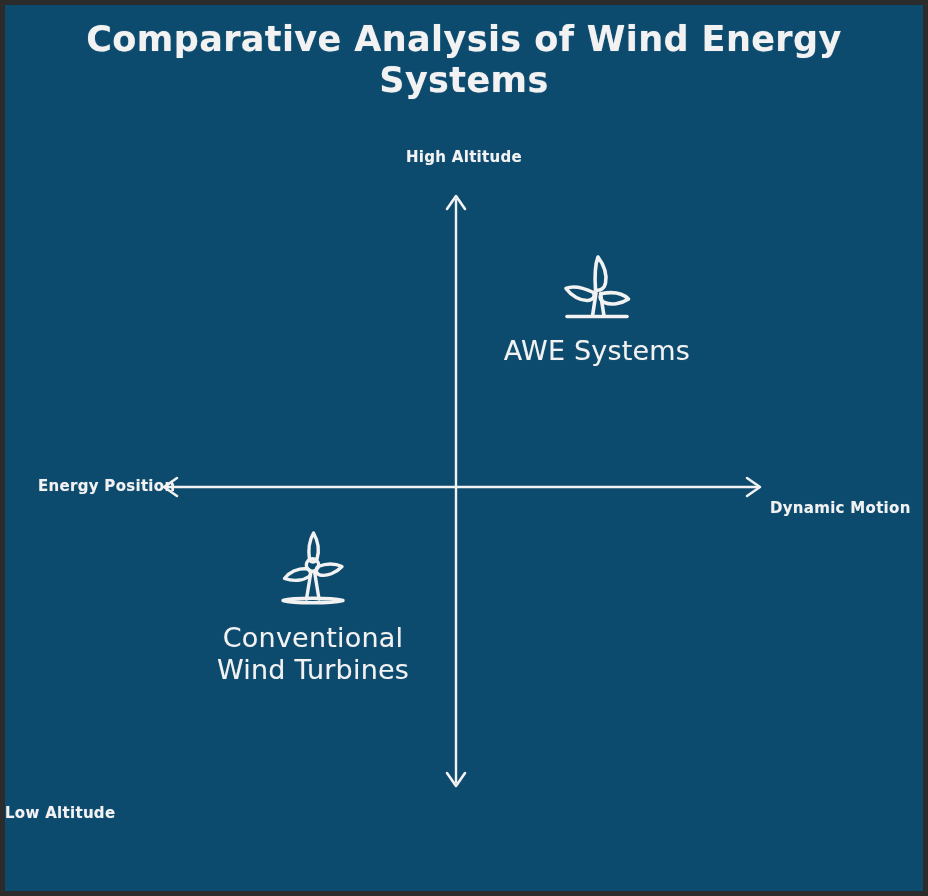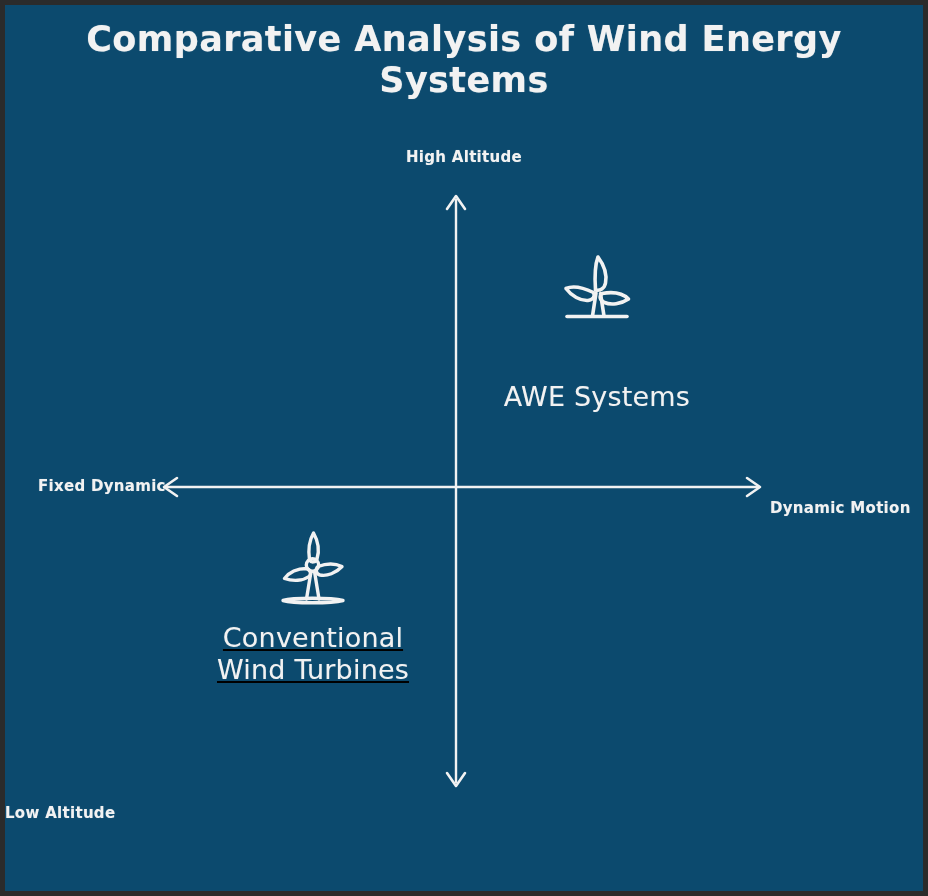--- a/index.html
+++ b/index.html
@@ -88,22 +88,22 @@
     color: #f2f2f2;
     text-align: center;
     font-family: "DejaVu Sans", sans-serif;
     font-size: 27px;
     line-height: 1.2;
     letter-spacing: 0.2px;
     white-space: pre-line;
     text-shadow: 0 0 1px rgba(255,255,255,0.3);
   }
 
-  #item-awe          { left: 442px; top: 238px; gap: 46px; }
-  #item-conventional { left: 158px; top: 523px; text-decoration: underline; }
+  #item-awe          { left: 442px; top: 238px; }
+  #item-conventional { left: 158px; top: 523px; }
 </style>
 </head>
 <body>
 
 <div id="canvas">
   <div class="stage">
 
     <div id="chart-title">Comparative Analysis of Wind Energy
 Systems</div>
 
@@ -117,21 +117,21 @@
       <line x1="162" y1="482" x2="752" y2="482" stroke="#f2f2f2" stroke-width="2.4" stroke-linecap="round"></line>
 
       <polyline points="172,473 159,482 172,491" fill="none" stroke="#f2f2f2" stroke-width="2.6" stroke-linecap="round" stroke-linejoin="round"></polyline>
       <polyline points="742,473 755,482 742,491" fill="none" stroke="#f2f2f2" stroke-width="2.6" stroke-linecap="round" stroke-linejoin="round"></polyline>
     </svg>
 
     <div class="axis-label" id="label-top">High Altitude</div>
 
     <div class="axis-label" id="label-bottom">Low Altitude</div>
 
-    <div class="axis-label" id="label-left">Fixed Dynamic</div>
+    <div class="axis-label" id="label-left">Energy Position</div>
 
     <div class="axis-label" id="label-right">Dynamic Motion</div>
 
     <div class="quad-item" id="item-awe">
       <span class="icon">
         <svg width="84" height="80" viewBox="0 0 84 80" fill="none" stroke="#f2f2f2" stroke-width="3.6" stroke-linecap="round" stroke-linejoin="round">
 
           <path d="M40.5 47 C39.5 33 40 22 43 14 C49 22 52 32 50.5 40 C49.5 45.5 45 48 40.5 47 Z"></path>
 
           <path d="M38.5 49.5 C27 44 17.5 42.5 11 45.5 C16.5 53 25.5 58 33 57.5 C38 57 40.5 53.5 38.5 49.5 Z"></path>

